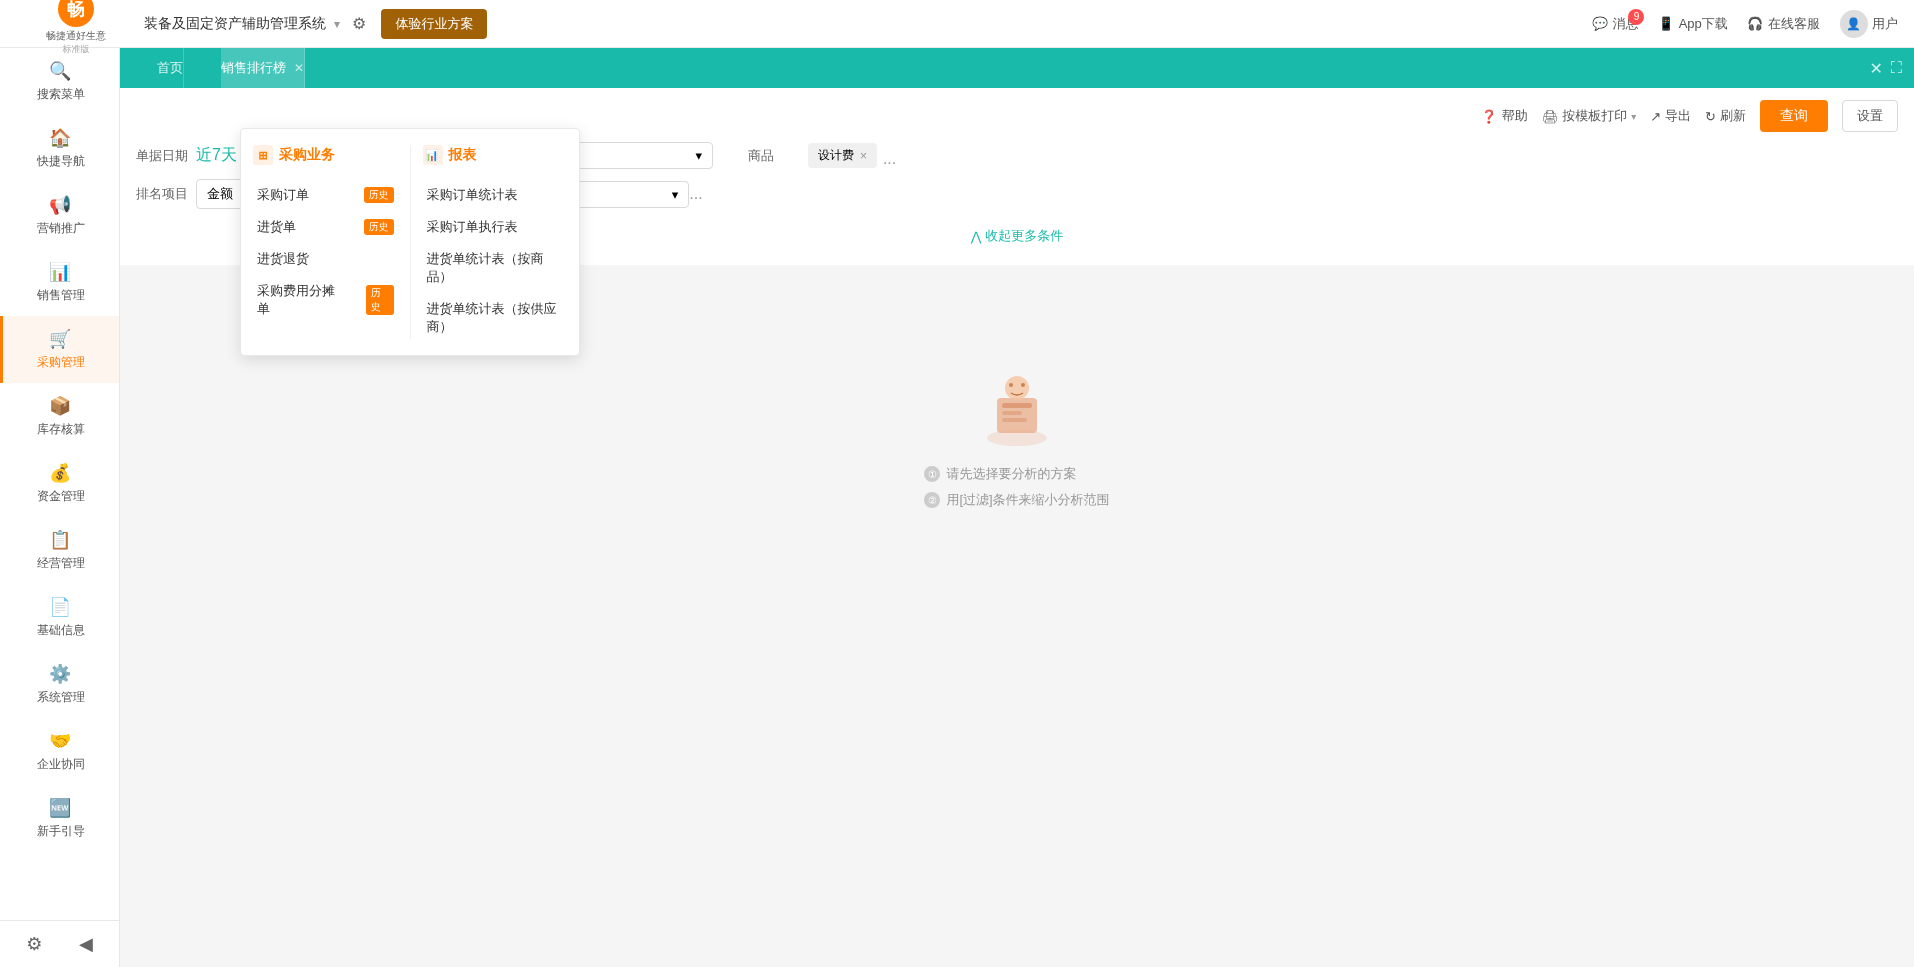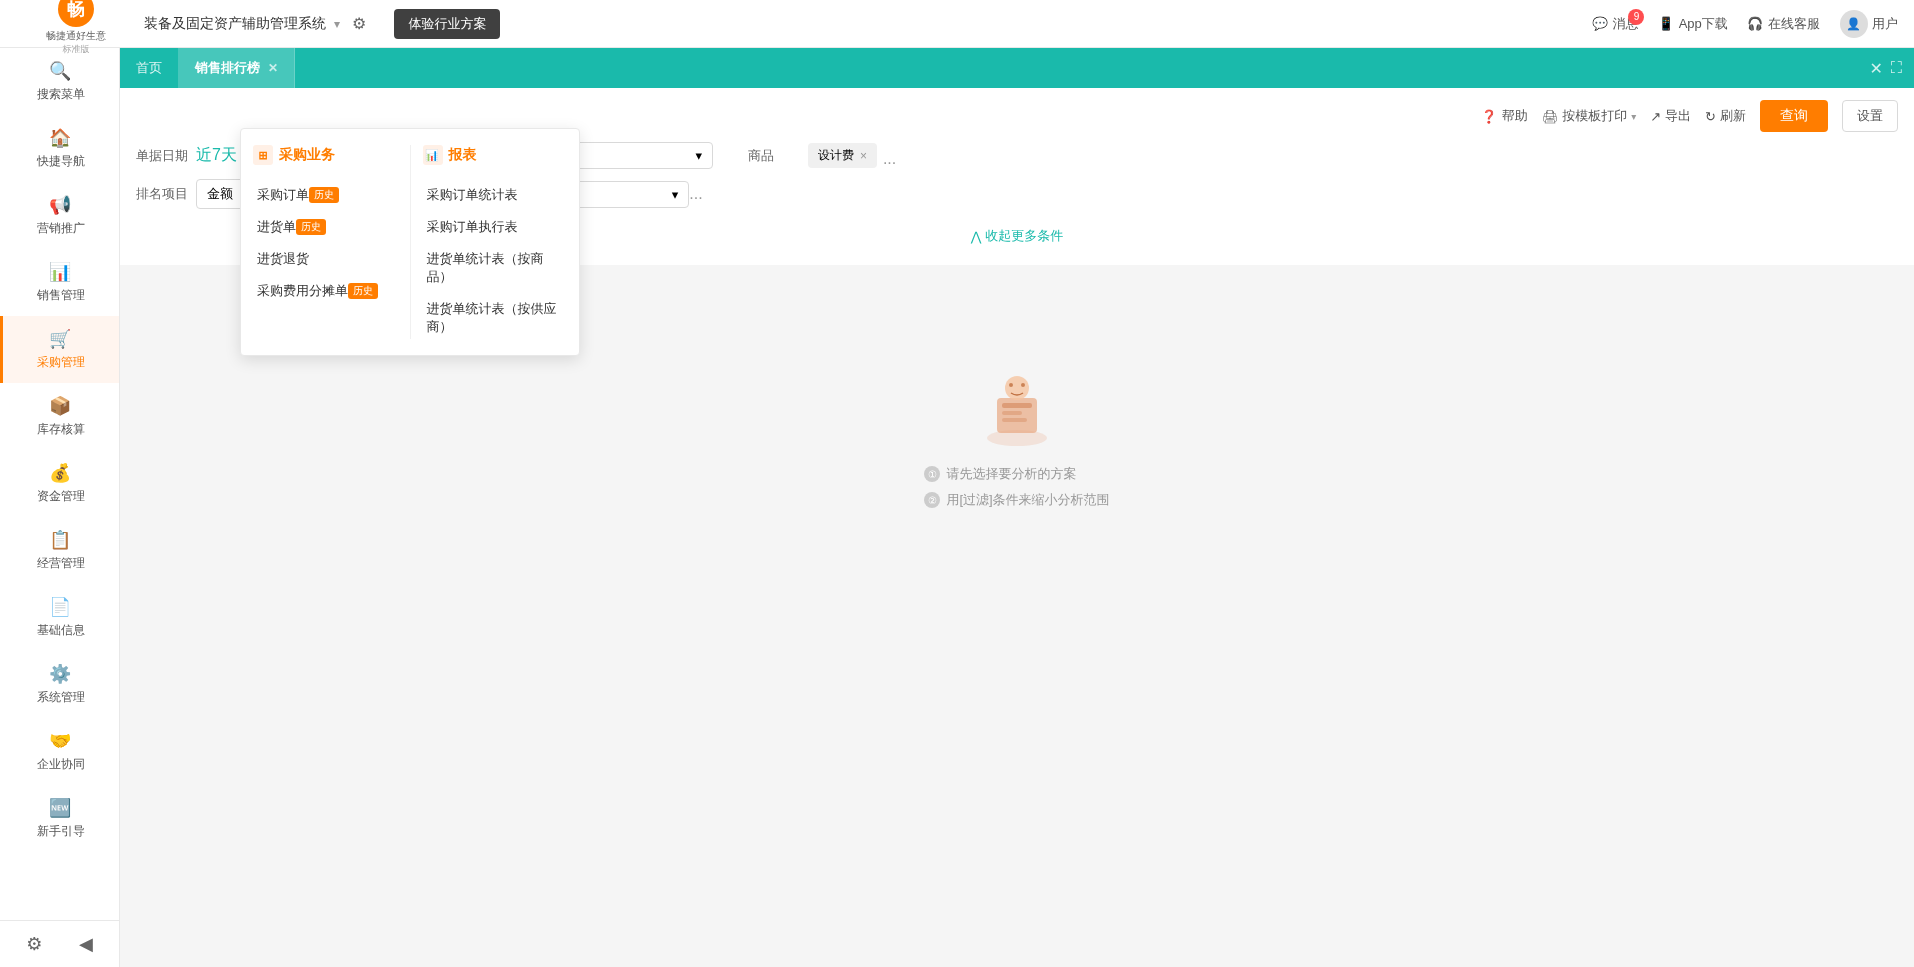--- a/index.html
+++ b/index.html
@@ -55,28 +55,28 @@
       color: #999;
       font-size: 12px;
     }
     .settings-icon-btn {
       color: #666;
       font-size: 16px;
       cursor: pointer;
       padding: 4px;
     }
     .industry-btn {
-      background: #404040;
+      background: #a16207;
       color: white;
       border: none;
       padding: 6px 14px;
       border-radius: 4px;
       font-size: 13px;
       cursor: pointer;
-      margin-left: 16px;
+      margin-left: 3px;
     }
     .header-right {
       display: flex;
       align-items: center;
       gap: 20px;
       margin-left: auto;
     }
     .header-right-item {
       display: flex;
       align-items: center;
@@ -173,33 +173,34 @@
     .tab-bar {
       background: #1abaab;
       display: flex;
       align-items: center;
       height: 40px;
       padding: 0;
       position: relative;
     }
     .tab-item {
       height: 40px;
-      padding: 0 16px;
+      padding: 0 0;
       display: flex;
       align-items: center;
       gap: 8px;
       font-size: 13px;
       color: rgba(255,255,255,0.85);
       cursor: pointer;
       border-right: 1px solid rgba(255,255,255,0.2);
+      margin-left: 37px;
     }
     .tab-item.active {
       background: rgba(255,255,255,0.2);
       color: white;
-      font-weight: 700;
+      font-weight: 400;
     }
     .tab-close {
       color: rgba(255,255,255,0.7);
       font-size: 12px;
       cursor: pointer;
     }
     .tab-bar-right {
       margin-left: auto;
       display: flex;
       align-items: center;
@@ -381,26 +382,27 @@
       background: #fff0e6;
       border-radius: 3px;
       display: flex;
       align-items: center;
       justify-content: center;
       font-size: 12px;
     }
     .dropdown-item {
       display: flex;
       align-items: center;
-      justify-content: flex-start;
+      justify-content: space-between;
       padding: 7px 4px;
       font-size: 13px;
       color: #333;
       cursor: pointer;
       border-radius: 3px;
+      gap: 28px;
     }
     .history-badge {
       background: #ff7d00;
       color: white;
       font-size: 10px;
       padding: 1px 5px;
       border-radius: 3px;
     }
   </style>
 </head>

